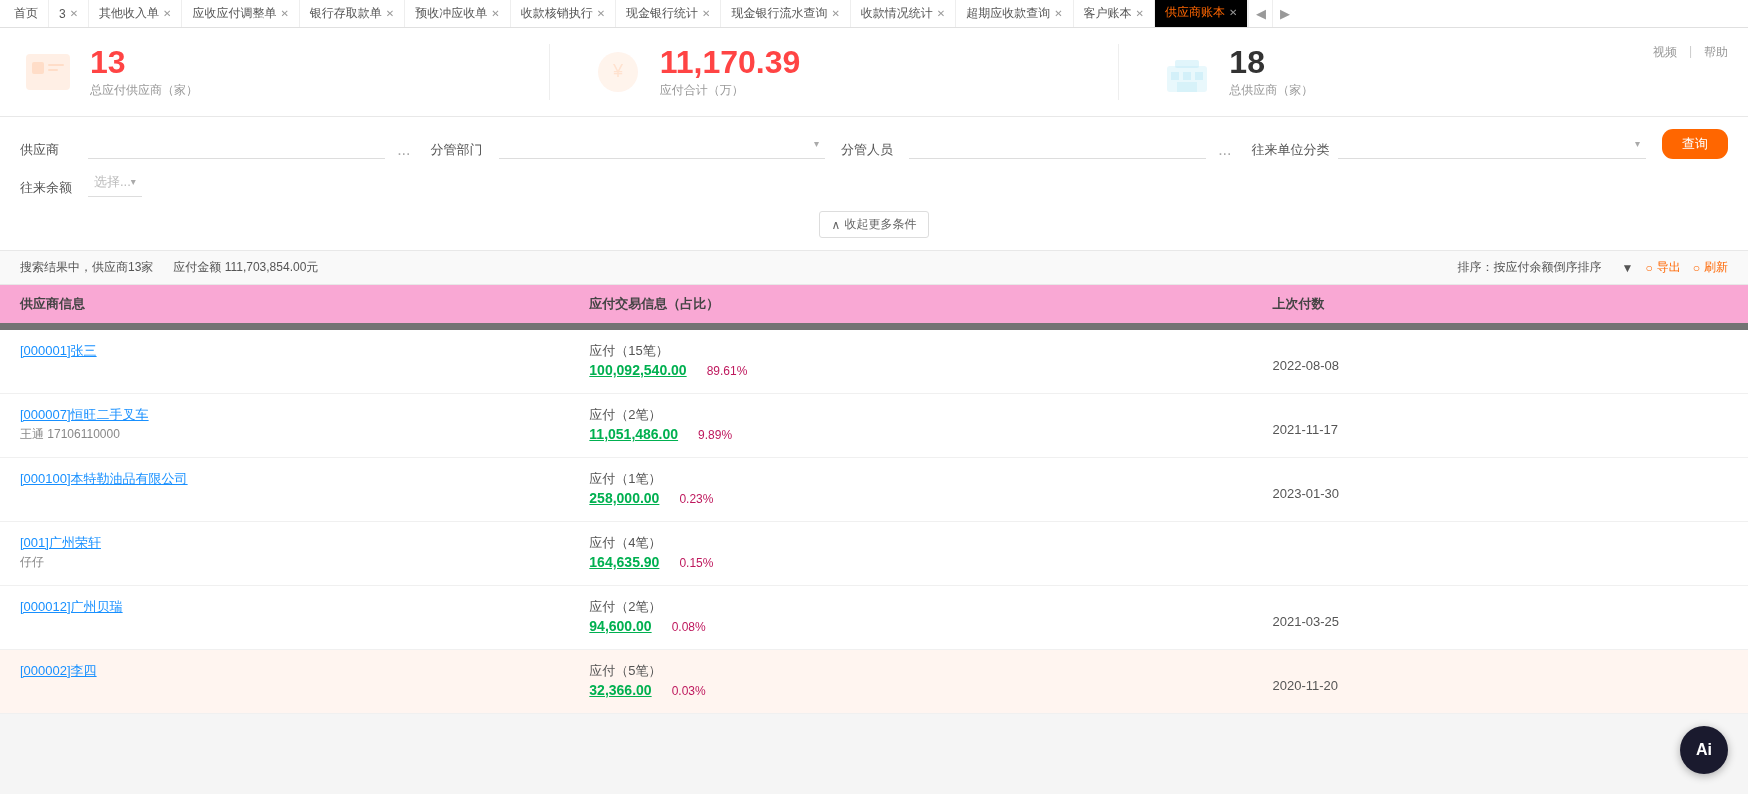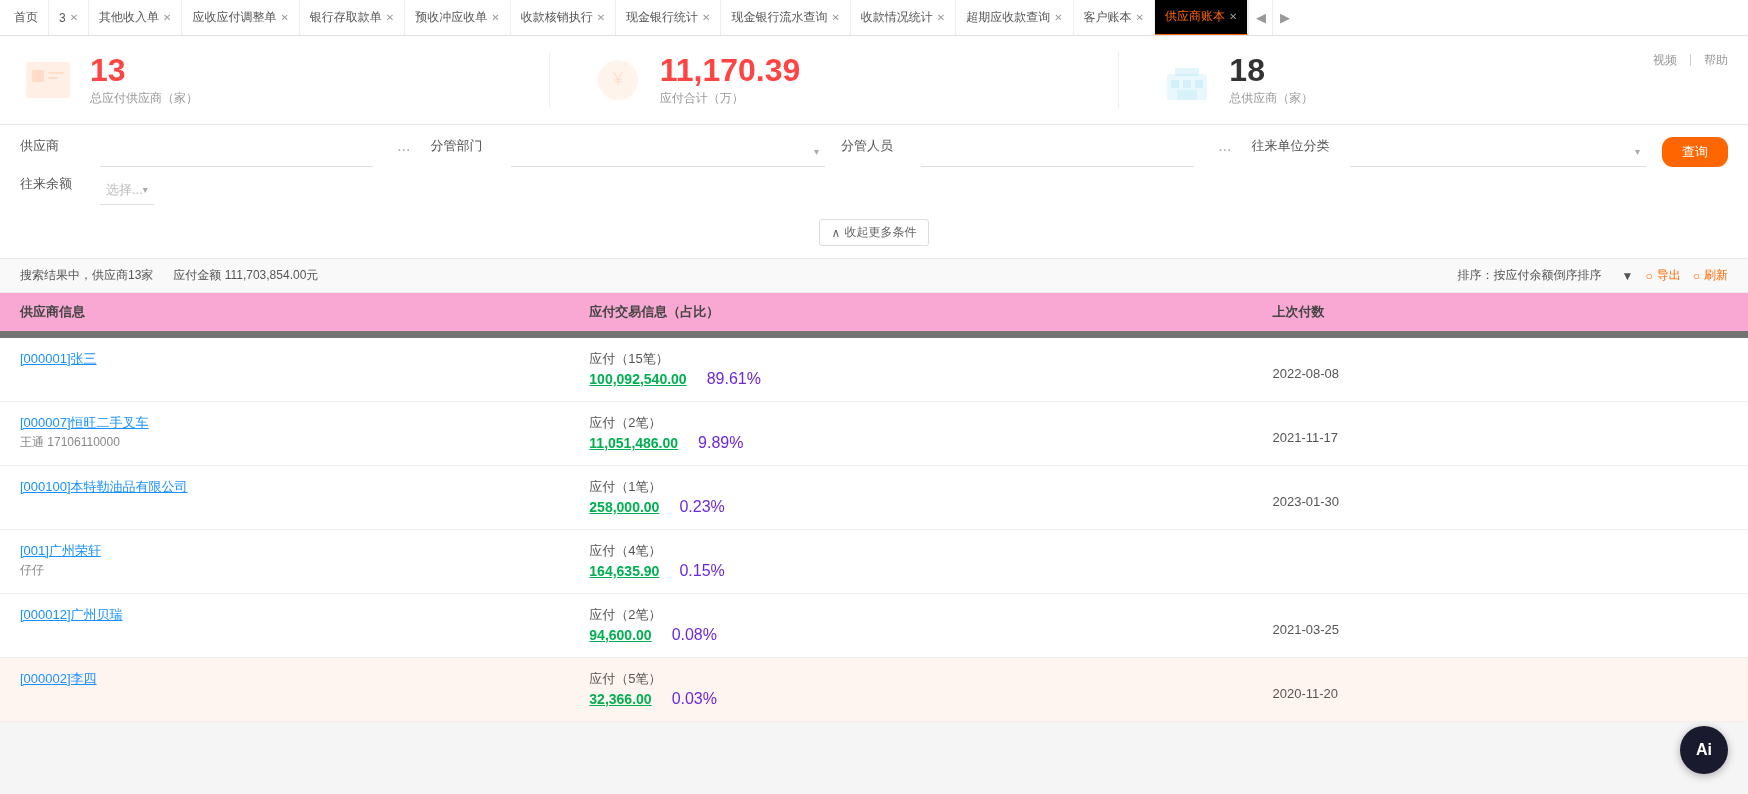--- a/index.html
+++ b/index.html
@@ -4,21 +4,21 @@
   <style>
     * { box-sizing: border-box; margin: 0; padding: 0; }
     body { font-family: "Microsoft YaHei", "SimHei", Arial, sans-serif; font-size: 13px; background: #f5f5f5; color: #333; width: 1748px; min-height: 794px; overflow-x: hidden; }
 
     
     .top-nav {
       display: flex;
       align-items: center;
       background: #fff;
       border-bottom: 1px solid #e0e0e0;
-      height: 36px;
+      height: 28px;
       padding: 0 4px;
       overflow: hidden;
     }
     .nav-tab {
       display: flex;
       align-items: center;
       padding: 0 10px;
       height: 36px;
       font-size: 12px;
       color: #555;
@@ -88,22 +88,22 @@
     }
     .filter-row {
       display: flex;
       align-items: center;
       gap: 16px;
       margin-bottom: 8px;
     }
     .filter-row:last-child { margin-bottom: 0; }
     .filter-item {
       display: flex;
-      align-items: flex-start;
-      gap: 20px;
+      align-items: flex-end;
+      gap: 8px;
       flex: 1;
     }
     .filter-label {
       font-size: 13px;
       color: #555;
       white-space: nowrap;
       min-width: 60px;
     }
     .filter-input {
       flex: 1;
@@ -231,22 +231,22 @@
       margin-bottom: 2px;
     }
     .payable-amount {
       color: #00b050;
       font-size: 14px;
       font-weight: bold;
       text-decoration: underline;
       cursor: pointer;
     }
     .payable-percent {
-      color: #6d28d9;
-      font-size: 16px;
+      color: #be185d;
+      font-size: 12px;
       margin-left: 20px;
     }
     .payable-row {
       display: flex;
       align-items: baseline;
       gap: 0;
     }
     .last-pay-date {
       font-size: 13px;
       color: #555;

